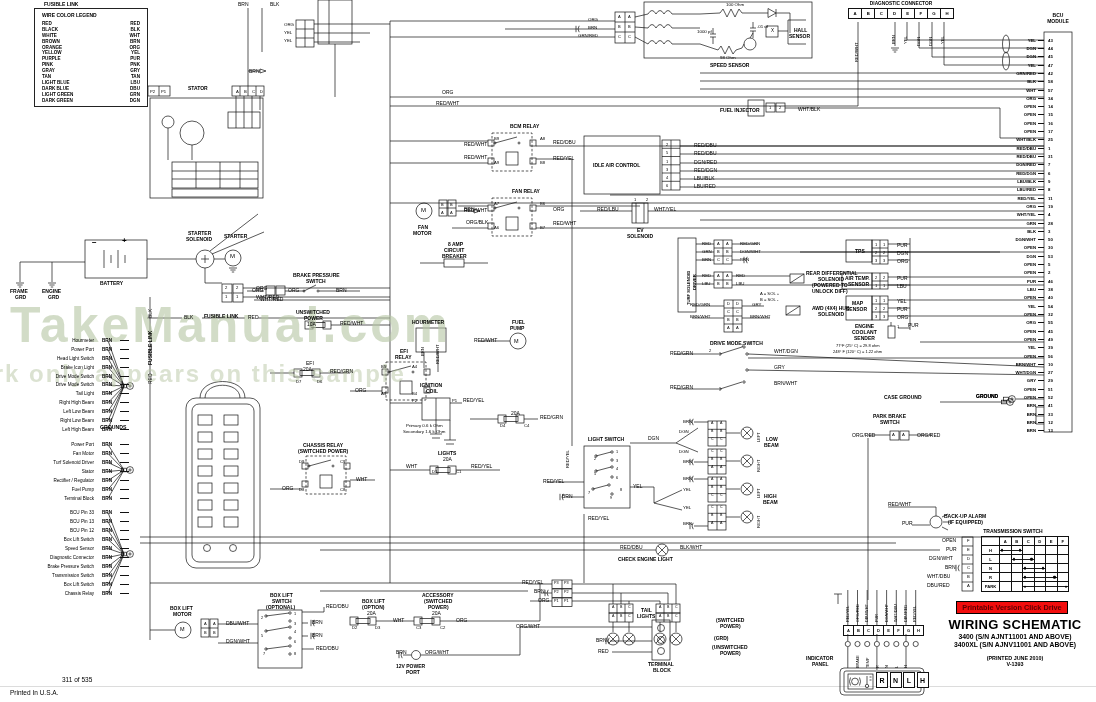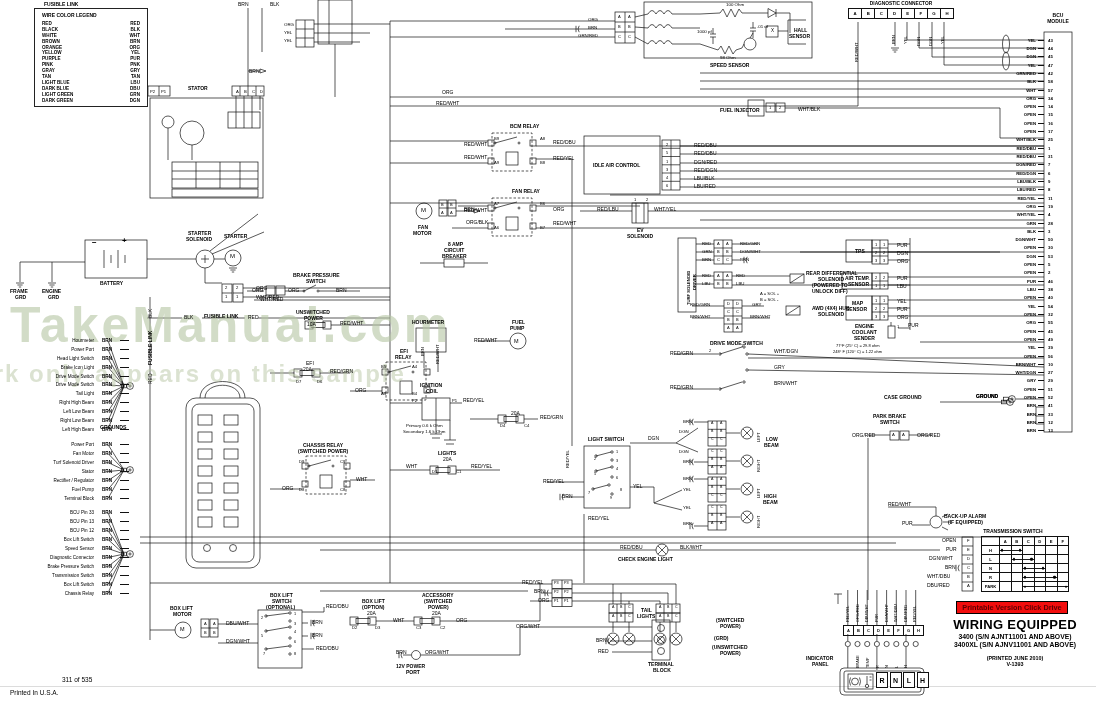--- a/index.html
+++ b/index.html
@@ -1281,21 +1281,21 @@
   <div class="ind-display">
 
   <div class="dispcell">R</div>
       <div class="dispcell">N</div>
       <div class="dispcell">L</div>
       <div class="dispcell">H</div>
     </div>
 
   <div class="printable">Printable Version Click Drive</div>
   <div class="tblock">
-    <div class="tb-title">WIRING EQUIPPED</div>
+    <div class="tb-title">WIRING SCHEMATIC</div>
     <div class="tb-line">3400 (S/N AJNT11001 AND ABOVE)</div>
     <div class="tb-line">3400XL (S/N AJNV11001 AND ABOVE)</div>
     <div class="tb-printed">(PRINTED JUNE 2010)</div>
     <div class="tb-version">V-1393</div>
   </div>
 
   <div class="footer-page">311 of 535</div>
   <div class="footer-printed">Printed In U.S.A.</div>
 
   <div id="labels-layer">

